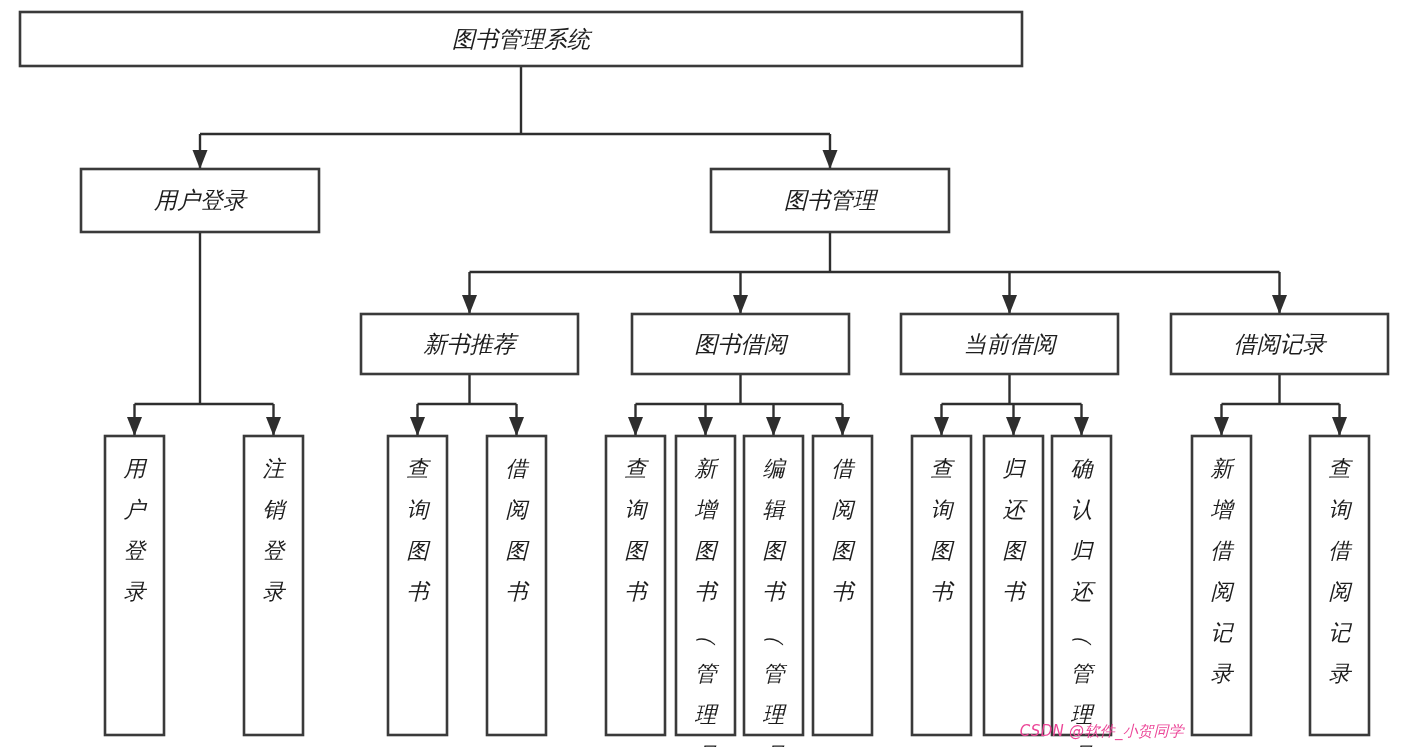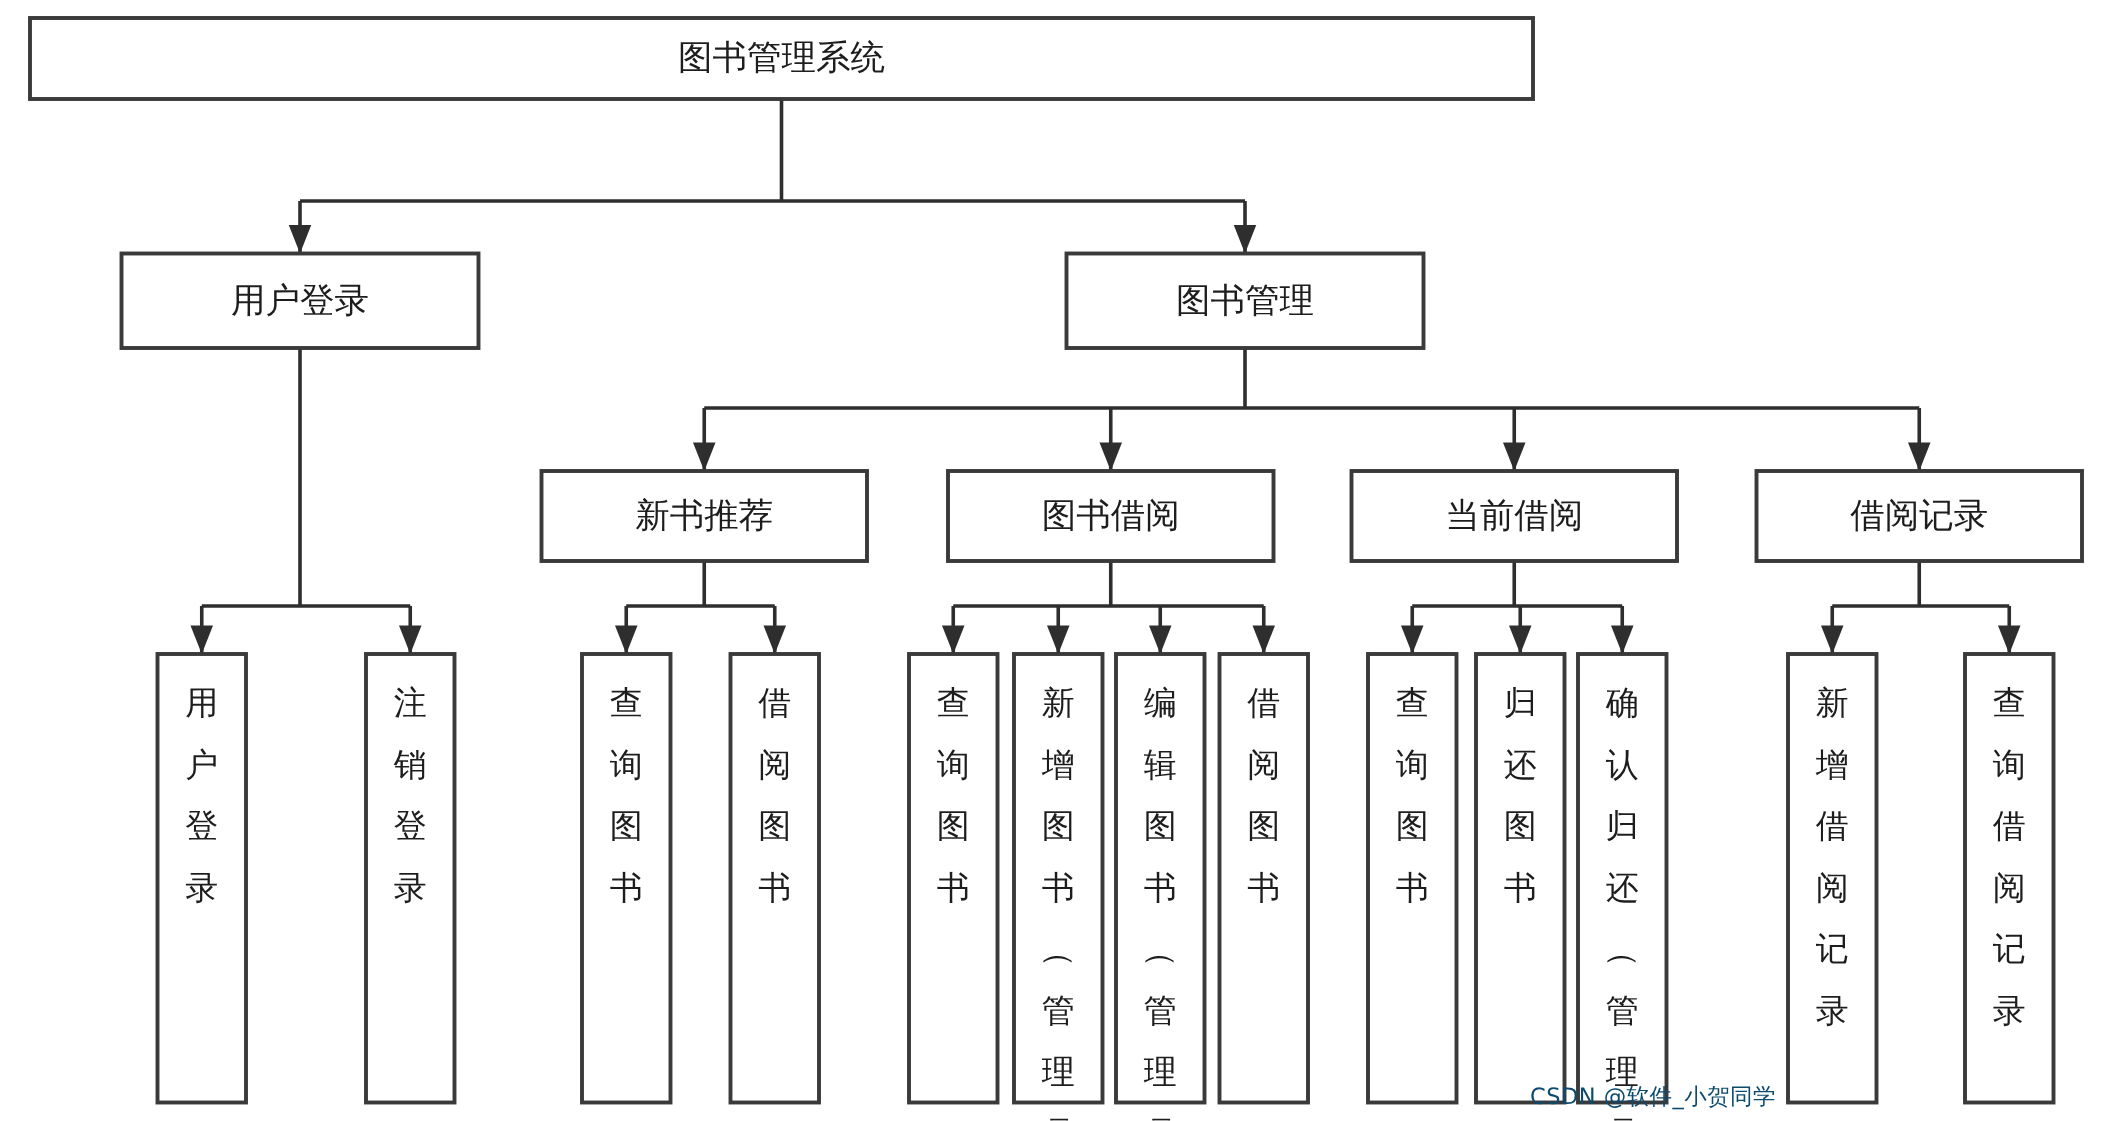--- a/index.html
+++ b/index.html
@@ -12,20 +12,21 @@
     width: 1405px;
     height: 747px;
     font-family: "DejaVu Sans", "Liberation Sans", sans-serif;
     overflow: hidden;
     position: relative;
   }
   #diagram-root {
     position: relative;
     width: 1192px;
     height: 747px;
+    font-style: italic;
   }
   svg.diagram-canvas {
     position: absolute;
     top: 0;
     left: 0;
     width: 1405px;
     height: 747px;
     display: block;
   }
   .node-box {
@@ -53,21 +54,21 @@
   }
   .connector-arrow {
     fill: #2e2e2e;
     stroke: none;
   }
   .watermark {
     position: absolute;
     right: 8px;
     bottom: 6px;
     font-size: 15px;
-    color: #0c4a6e;
+    color: #ec4899;
     font-family: "DejaVu Sans", "Liberation Sans", sans-serif;
     white-space: nowrap;
     letter-spacing: 0.3px;
   }
 </style>
 </head>
 <body>
 
 <div id="diagram-root">
   <svg class="diagram-canvas" viewBox="0 0 1405 747" xmlns="http://www.w3.org/2000/svg">

